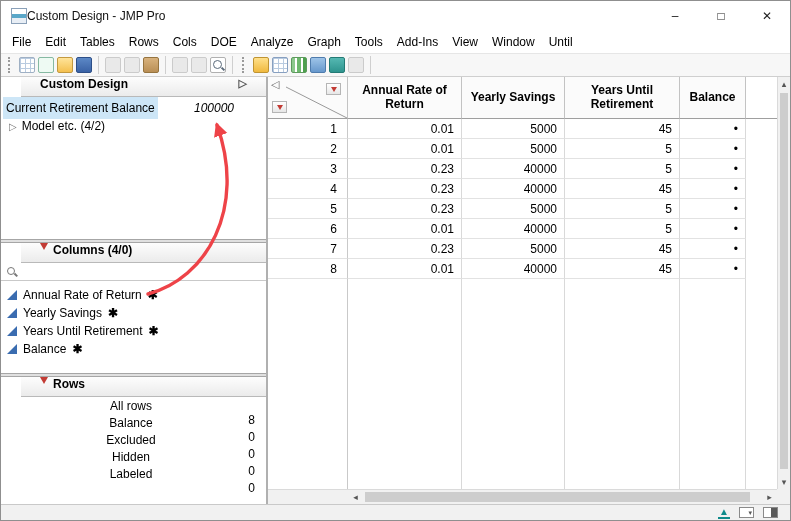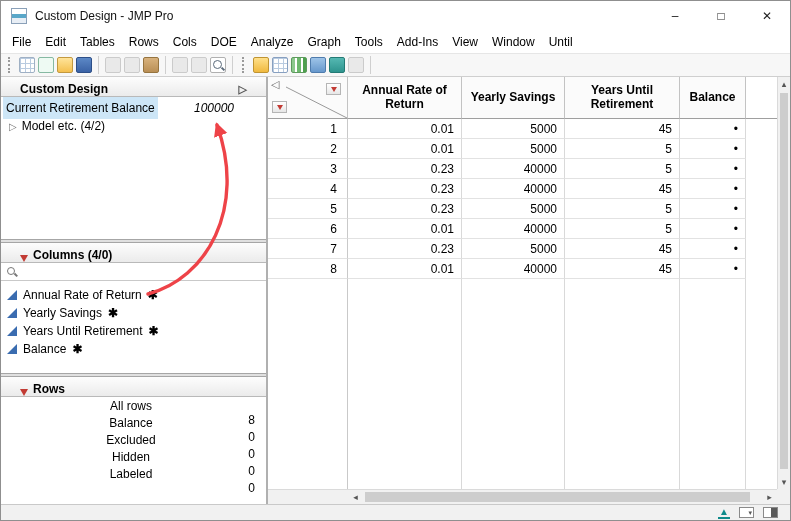--- a/index.html
+++ b/index.html
@@ -3,21 +3,21 @@
 <meta charset="utf-8">
 <style>
   * { box-sizing: border-box; margin: 0; padding: 0; }
   body { background:#d8d8d8; font-family:"Liberation Sans", sans-serif; }
   .app { position:relative; width:791px; height:521px; background:#fff;
          border:1px solid #8f8f8f; display:flex; flex-direction:column;
          font-size:12px; color:#000; overflow:hidden; }
 
   
   .titlebar { height:30px; flex:0 0 30px; display:flex; align-items:center;
-              padding-left:10px; gap:8px; background:#fff; }
+              padding-left:10px; background:#fff; }
   .app-icon { width:16px; height:16px; border:1px solid #8aa0b8; background:
       linear-gradient(#fff,#fff) 0 0/100% 5px no-repeat,
       linear-gradient(#59a7c9,#59a7c9) 0 5px/100% 4px no-repeat,
       linear-gradient(#e8eef5,#e8eef5); }
   .title-text { color:#111; }
   .win-controls { margin-left:auto; display:flex; height:100%; }
   .win-btn { width:46px; height:100%; display:flex; align-items:center;
              justify-content:center; color:#222; font-size:12px; }
 
   
@@ -53,24 +53,24 @@
   .ic-sort { background:linear-gradient(90deg,#8cc88c 3px,#fff 3px 5px,#6db86d 5px 9px,#fff 9px 11px,#4da04d 11px); border-color:#5c9a5c; }
   .ic-filter { background:linear-gradient(#9ec4e8,#6798cc); border-color:#4f7cad; }
   .ic-run { background:linear-gradient(#55b8b2,#2e948e); border-color:#237a75; }
 
   
   .main { flex:1; display:flex; min-height:0; }
 
   
   .sidebar { width:267px; flex:0 0 267px; border-right:2px solid #b0b0b0;
              display:flex; flex-direction:column; background:#fff; }
-  .sec-header { height:20px; flex:0 0 20px; display:flex; align-items:flex-end;
+  .sec-header { height:20px; flex:0 0 20px; display:flex; align-items:flex-start;
                 gap:5px; padding:0 19px; font-weight:700;
                 background:linear-gradient(#fdfdfd,#ebebeb);
-                border-bottom:1px solid #b9b9b9; }
+                border-bottom:1px solid #b9b9b9;margin-left:20px; }
   .expand-arrow { margin-left:auto; color:#555; font-size:11px; }
   .red-tri { width:0; height:0; border-left:4px solid transparent;
              border-right:4px solid transparent; border-top:7px solid #c23b34; }
   .tree { height:142px; flex:0 0 142px; padding-top:2px; }
   .tree-row { height:18px; display:flex; align-items:center; padding:0 2px; }
   .sel-label { background:#cde6f7; padding:4px 3px; }
   .tree-val { margin-left:auto; padding-right:30px;font-style:italic; }
   .model-row { padding-left:8px; gap:5px; }
   .disclosure { color:#777; font-size:10px; }
   .splitter { height:4px; flex:0 0 4px; background:#e0e0e0;

